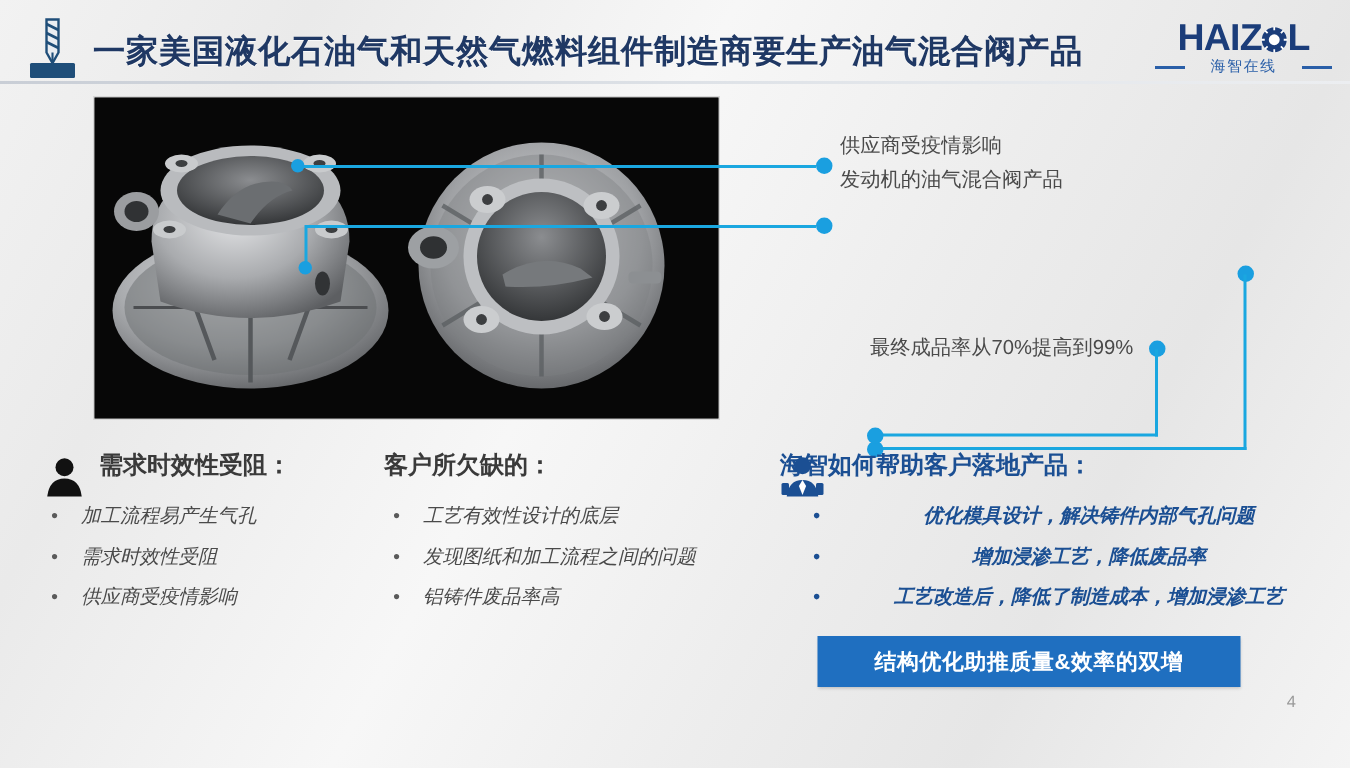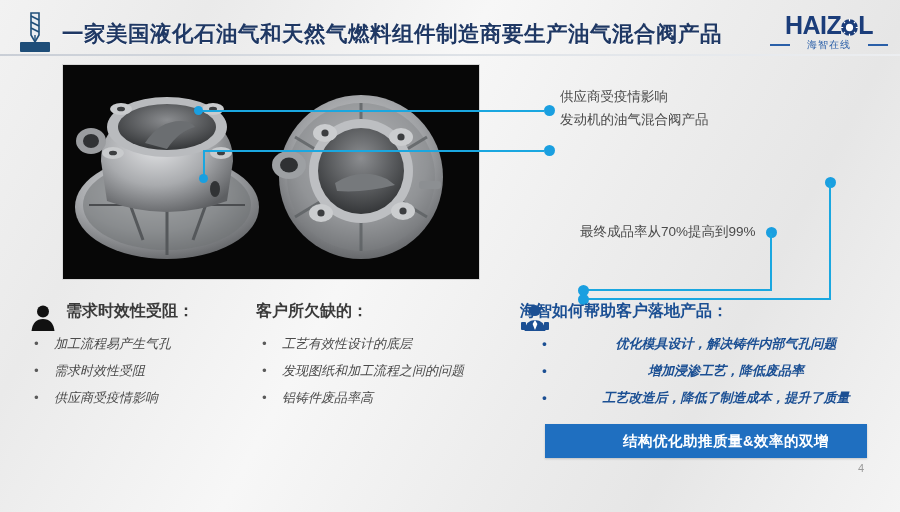--- a/index.html
+++ b/index.html
@@ -72,21 +72,20 @@
   }
   .bullets.blue li{color:#1b4f93;font-weight:bold;}
   .bullets.blue li:before{color:#1b4f93;}
   .person-icon{position:absolute;left:0;top:2px;width:30px;height:30px;}
   
   .banner{
     position:absolute;left:545px;top:424px;width:282px;height:34px;
     background:#1f6fc0;color:#ffffff;font-size:14.5px;font-weight:bold;
     display:flex;align-items:center;justify-content:center;letter-spacing:.5px;
     box-shadow:0 1px 2px rgba(0,0,0,.18);
-    padding-left:40px;
   }
   .pageno{
     position:absolute;right:36px;top:462px;font-size:11px;color:#9a9a9a;
   }
 </style>
 </head>
 <body>
 
 <div class="slide">
 
@@ -243,21 +242,21 @@
         <path d="M4.5 29 q1.2 -11 10.5 -11 q9.3 0 10.5 11 z" fill="#1b4f93"></path>
         <path d="M15 18 l-2.4 4 2.4 6 2.4 -6 z" fill="#ffffff"></path>
         <rect x="1" y="20" width="5" height="8" rx="1" fill="#1b4f93"></rect>
         <rect x="24" y="20" width="5" height="8" rx="1" fill="#1b4f93"></rect>
       </svg>
     </div>
     <div class="col-head blue" style="">海智如何帮助客户落地产品：</div>
     <ul class="bullets blue" style="margin-left:16px;text-align:center;">
       <li>优化模具设计，解决铸件内部气孔问题</li>
       <li>增加浸渗工艺，降低废品率</li>
-      <li>工艺改造后，降低了制造成本，提升了质量</li>
+      <li>工艺改造后，降低了制造成本，增加浸渗工艺</li>
     </ul>
   </div>
 
   <div class="banner">结构优化助推质量&amp;效率的双增</div>
 
   <div class="pageno">4</div>
 
 </div>
 
 </body></html>

